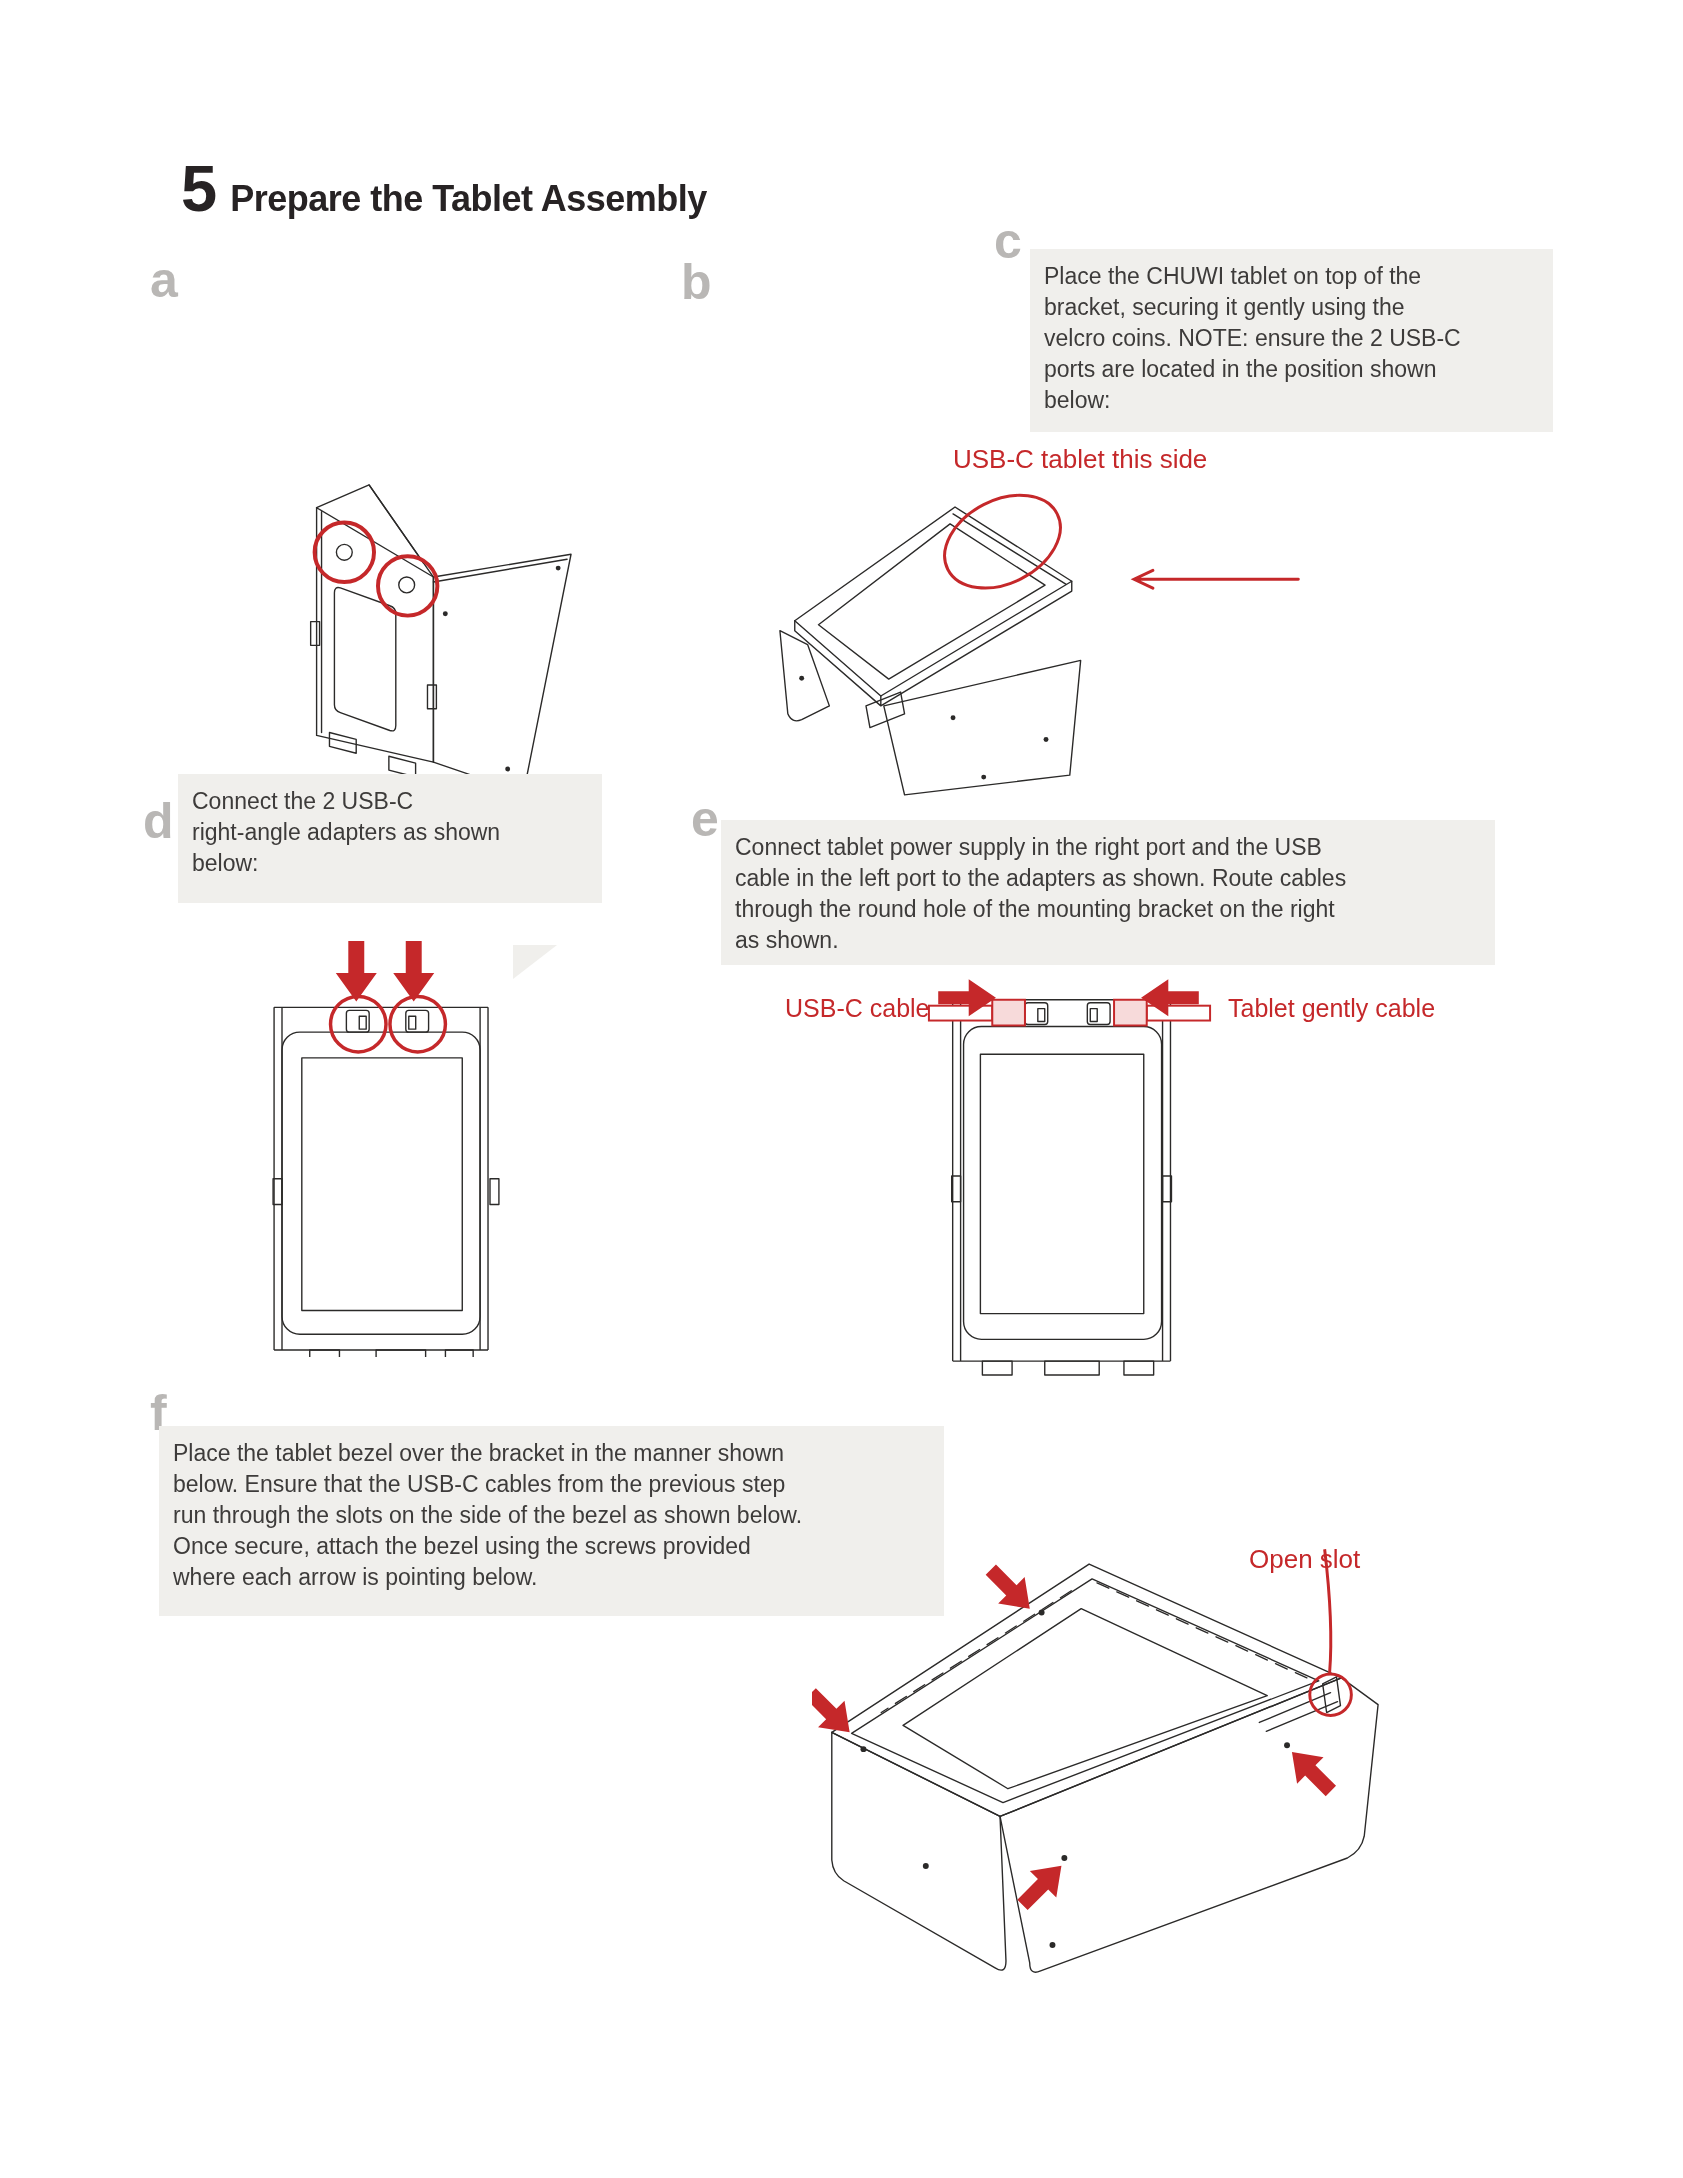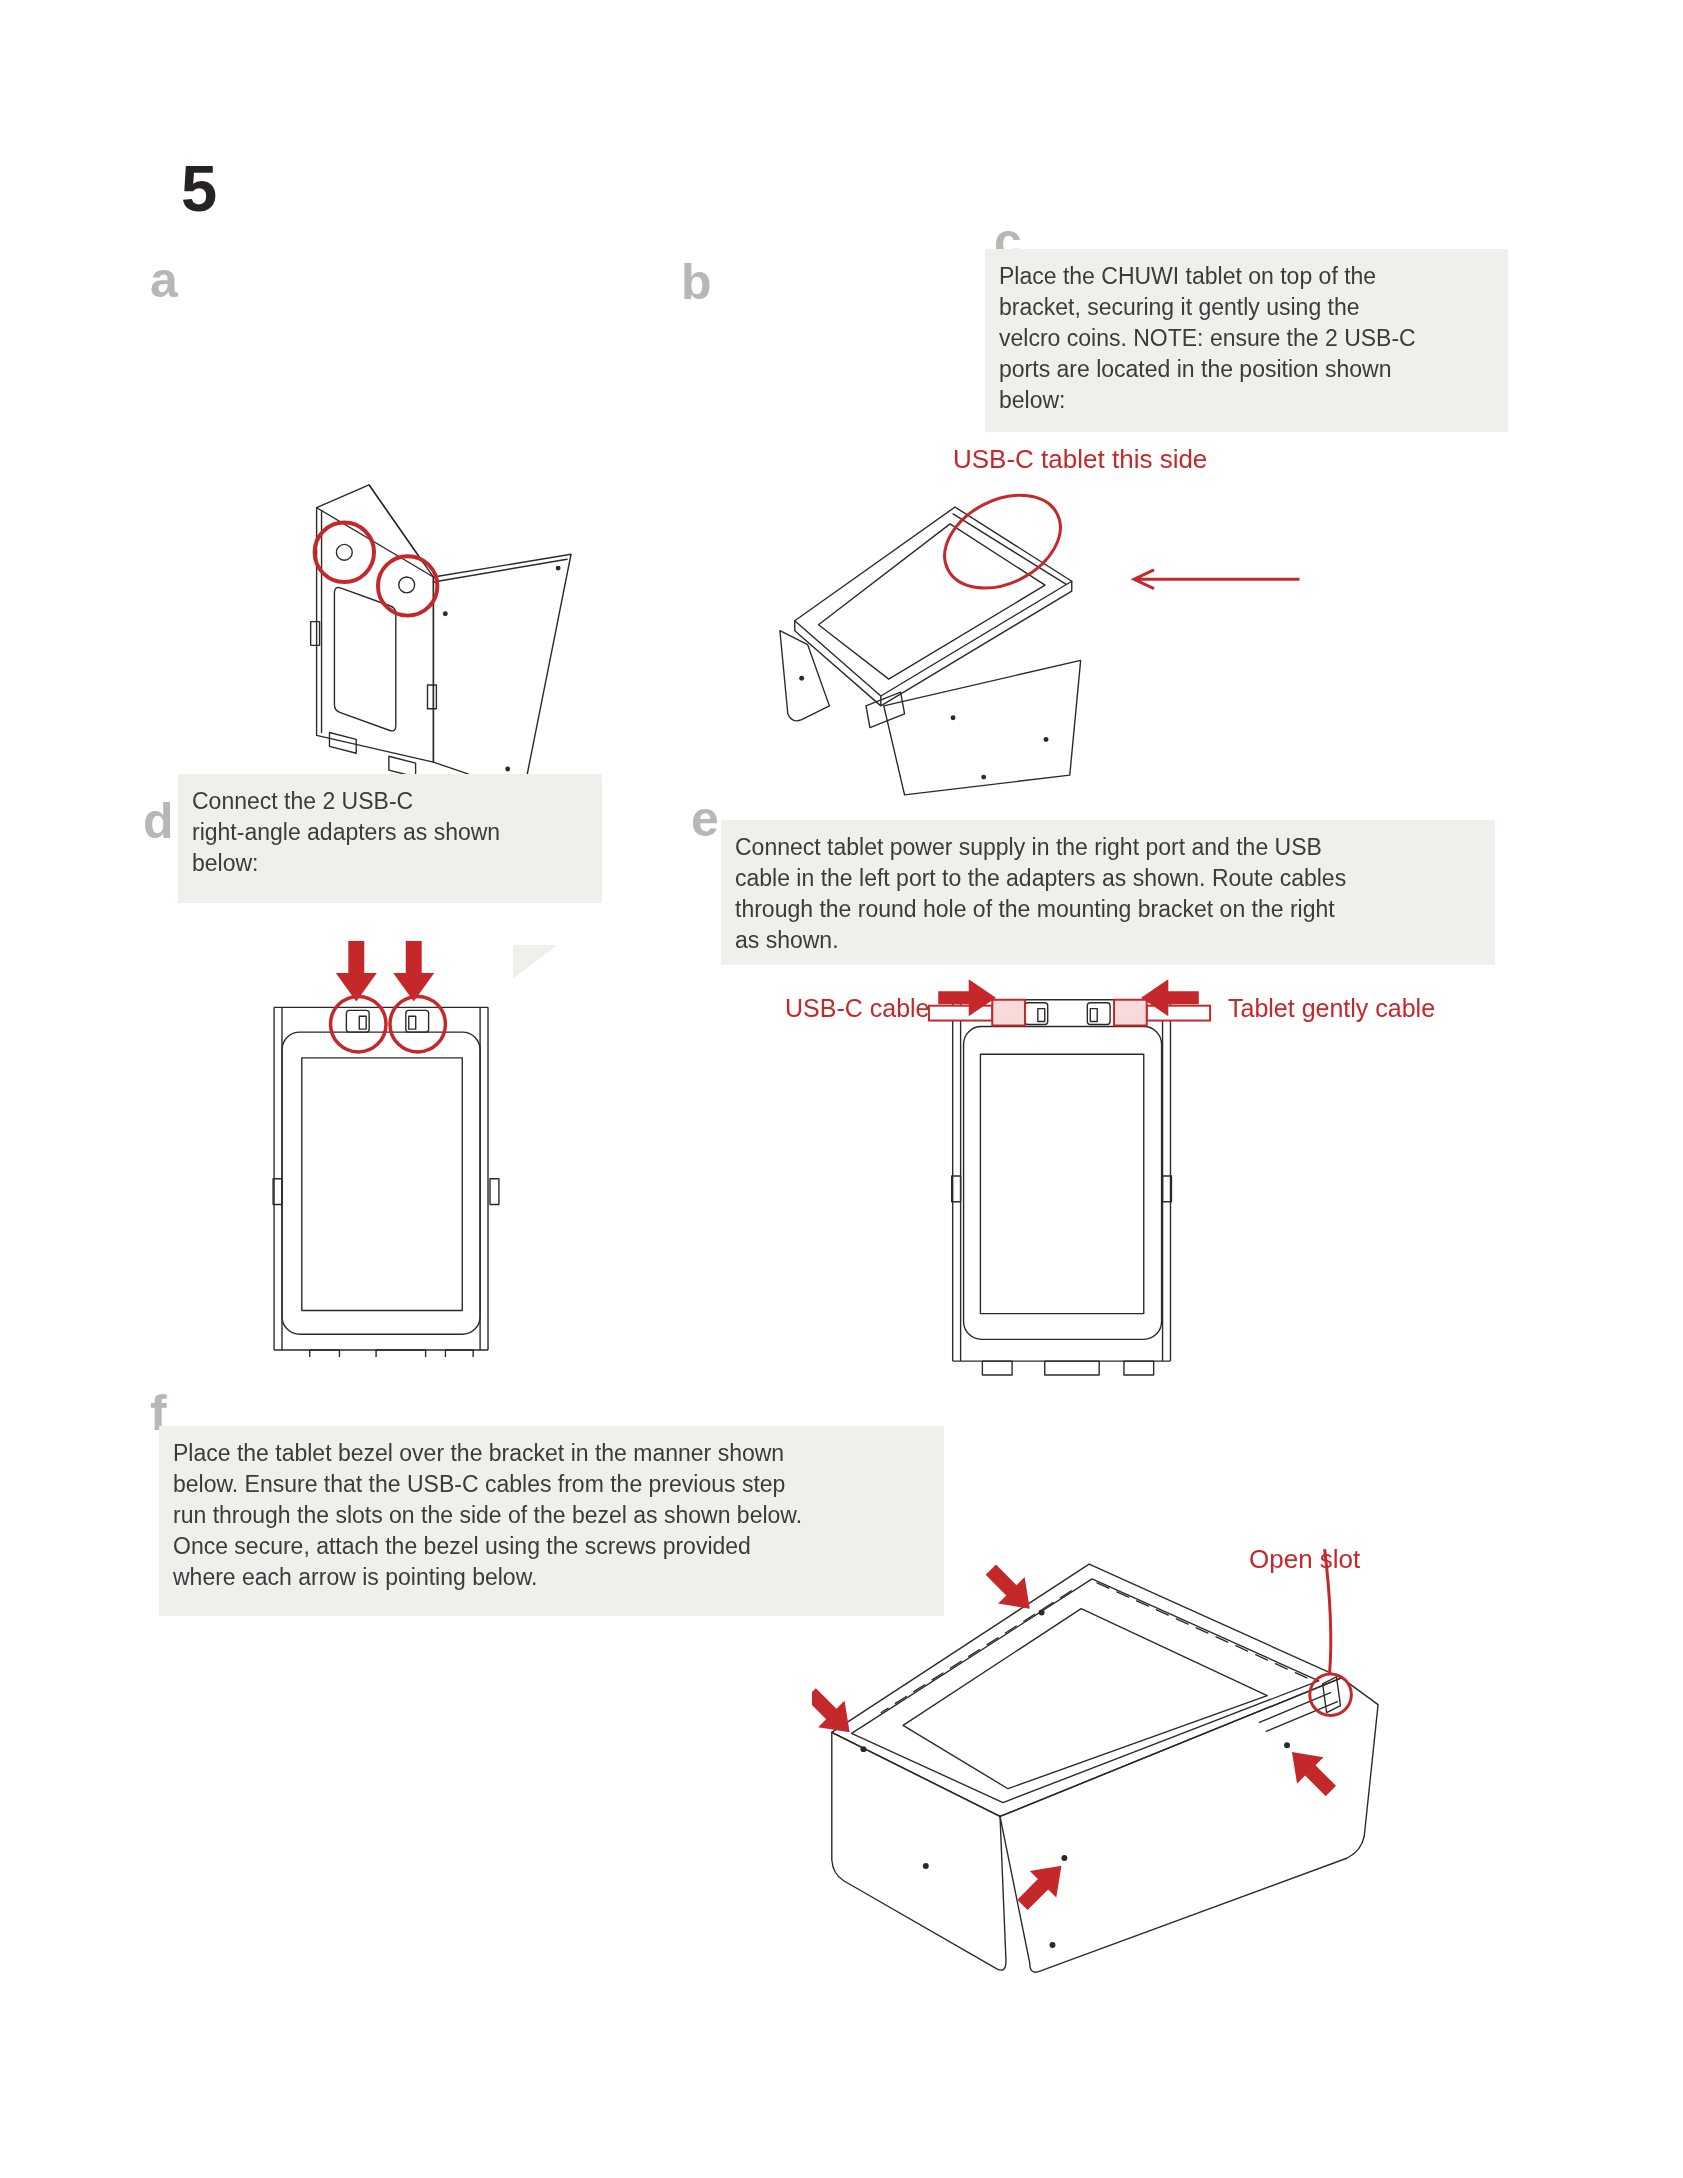--- a/index.html
+++ b/index.html
@@ -29,30 +29,31 @@
   .fig{position:absolute;z-index:0;}
   svg{display:block;}
 </style>
 </head>
 <body>
 
 <div class="page">
 
   <div class="title-row">
     <span class="step-num">5</span>
+    <span class="title">Prepare the Tablet Assembly</span>
   </div>
 
   <span class="letter" style="left:150px;top:255px">a</span>
   <span class="letter" style="left:681px;top:257px">b</span>
   <span class="letter" style="left:994px;top:216px">c</span>
   <span class="letter" style="left:143px;top:796px">d</span>
   <span class="letter" style="left:691px;top:794px">e</span>
   <span class="letter" style="left:150px;top:1388px">f</span>
 
-  <div class="box" style="left:985px;top:249px;width:523px;height:183px">
+  <div class="box" style="left:1030px;top:249px;width:523px;height:183px">
     <p class="t">Place the CHUWI tablet on top of the
 bracket, securing it gently using the
 velcro coins. NOTE: ensure the 2 USB-C
 ports are located in the position shown
 below:</p>
   </div>
   <div class="box" style="left:178px;top:774px;width:424px;height:129px">
     <p class="t">Connect the 2 USB-C
 right-angle adapters as shown
 below:</p>

